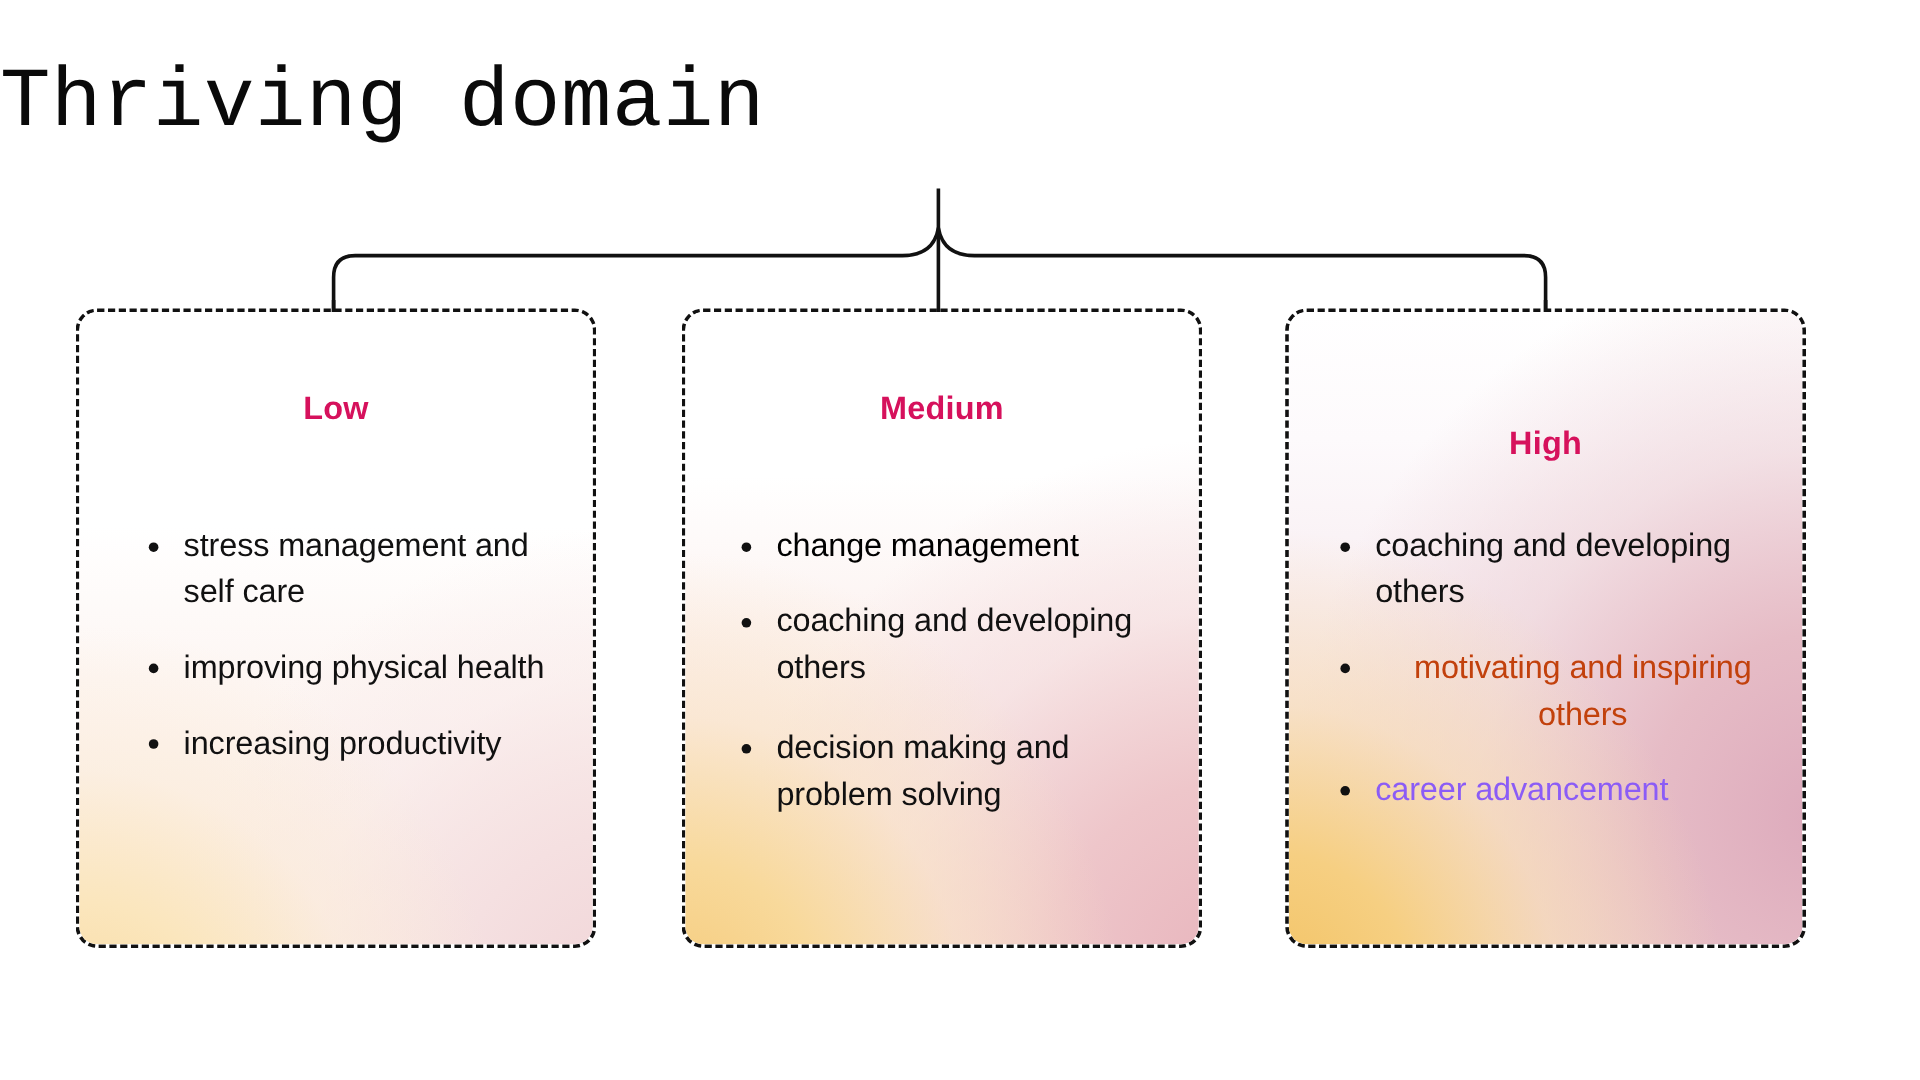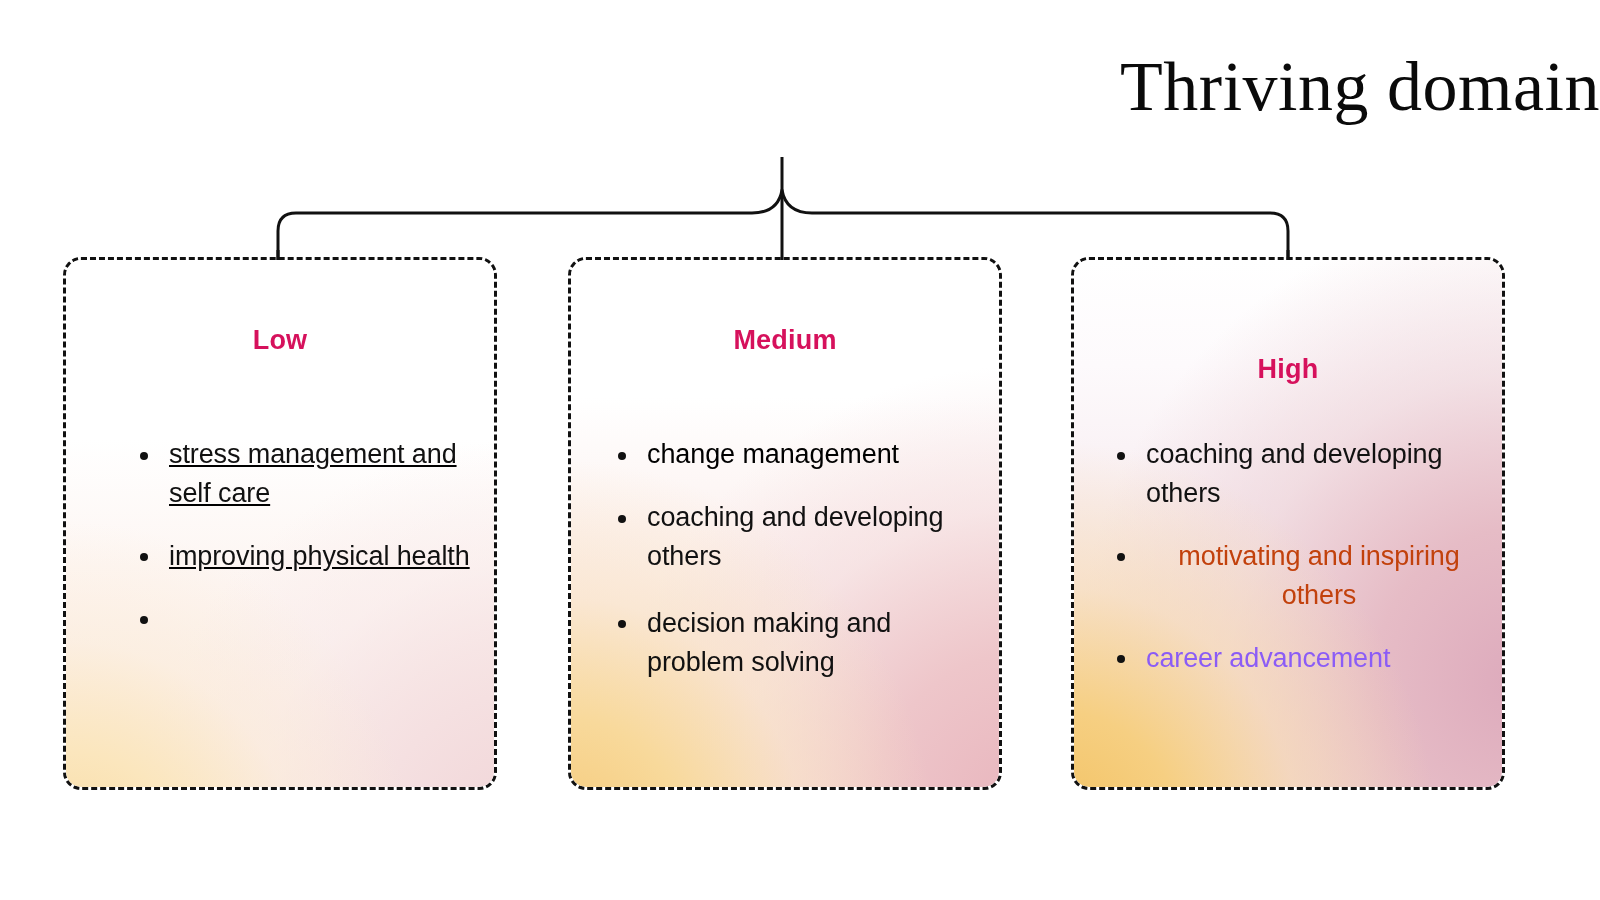--- a/index.html
+++ b/index.html
@@ -20,22 +20,22 @@
     position: absolute;
     inset: 0;
   }
 
   
   .page-title {
     position: absolute;
     left: 0;
     top: 48px;
     width: 1600px;
-    text-align: right;
-    font-family: Liberation Serif, serif;
+    text-align: left;
+    font-family: Liberation Mono, monospace;
     font-size: 70px;
     font-weight: 400;
     letter-spacing: 0.5px;
     color: #0a0a0a;
     line-height: 1.1;
   }
 
   
   .connector-svg {
     position: absolute;
@@ -101,21 +101,21 @@
   .box-list {
     position: absolute;
     left: 0;
     top: 175px;
     width: 100%;
     margin: 0;
     padding: 0;
     list-style: none;
     box-sizing: border-box;
   }
-  .box-1 .box-list { padding-left: 71px; padding-right: 14px; text-decoration: underline; }
+  .box-1 .box-list { padding-left: 55px; padding-right: 14px; }
   .box-2 .box-list { padding-left: 44px; padding-right: 12px; }
   .box-3 .box-list { padding-left: 40px; padding-right: 10px; }
 
   .list-item {
     position: relative;
     padding-left: 32px;
     margin-bottom: 24px;
     font-size: 27px;
     line-height: 1.44;
     color: #111111;
@@ -173,20 +173,21 @@
       <li class="list-item" style="color: rgb(17, 17, 17);">
         <span class="bullet-dot" style="background: rgb(17, 17, 17);"></span>
         <span>stress management and self care</span>
       </li>
       <li class="list-item" style="color: rgb(17, 17, 17);">
         <span class="bullet-dot" style="background: rgb(17, 17, 17);"></span>
         <span>improving physical health</span>
       </li>
       <li class="list-item" style="color: rgb(17, 17, 17);">
         <span class="bullet-dot" style="background: rgb(17, 17, 17);"></span>
+        <span>increasing productivity</span>
       </li>
     </ul>
   </div>
 
   <div class="box box-2" style="border-color: rgb(17, 17, 17);">
     <div class="box-bg"></div>
     <div class="box-header" style="color: rgb(214, 17, 92);">Medium</div>
     <ul class="box-list">
       <li class="list-item" style="color: #000000;">
         <span class="bullet-dot" style="background: rgb(17, 17, 17);"></span>

